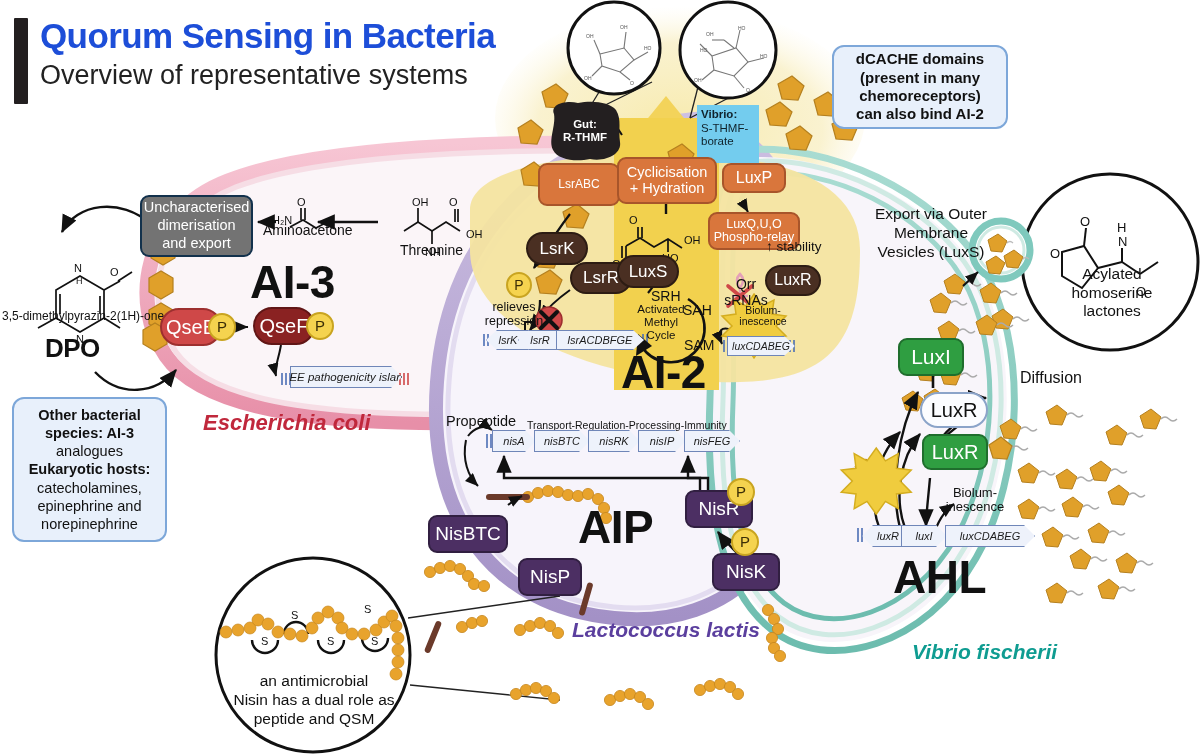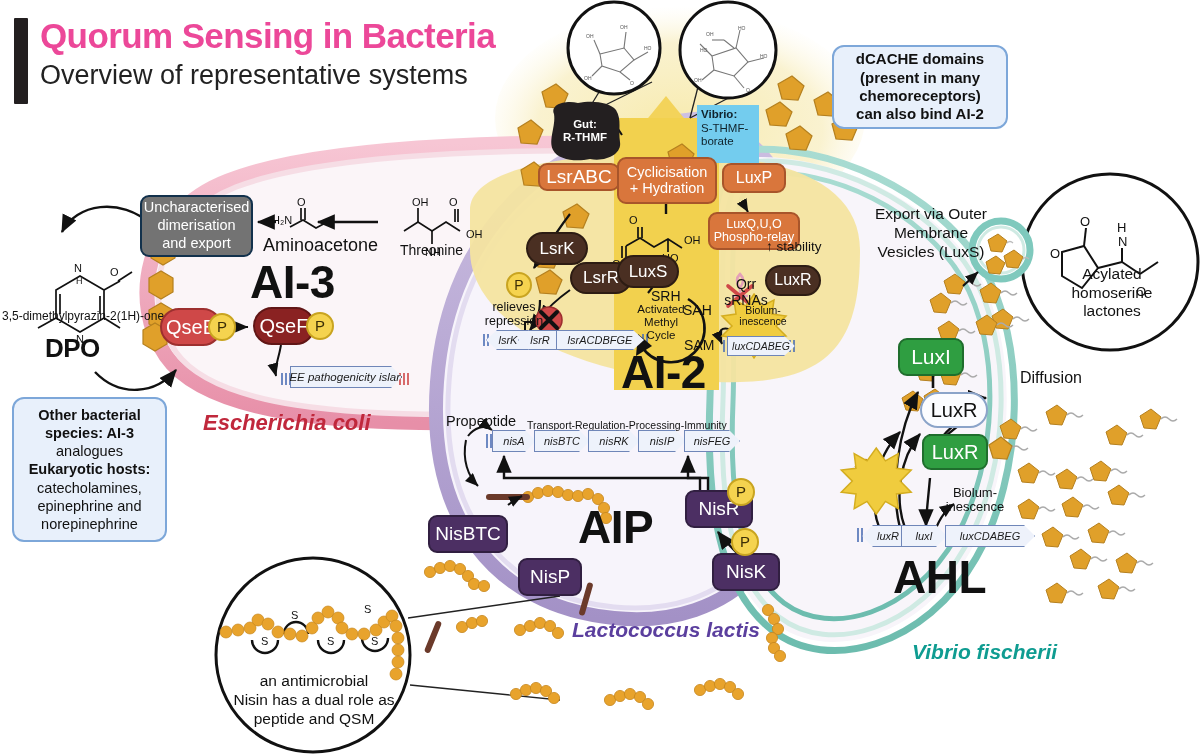--- a/index.html
+++ b/index.html
@@ -5,21 +5,21 @@
   html,body{margin:0;padding:0;background:#fff;}
   body{width:1200px;height:754px;position:relative;overflow:hidden;
        font-family:"Liberation Sans","DejaVu Sans",sans-serif;color:#111;}
   #stage{position:absolute;inset:0;width:1200px;height:754px;}
   .abs{position:absolute;}
   svg.layer{position:absolute;left:0;top:0;width:1200px;height:754px;overflow:visible;}
 
   
   #title-block{left:14px;top:16px;width:500px;}
   #title-bar{position:absolute;left:0;top:2px;width:14px;height:86px;background:#231f20;border-radius:1px;}
-  #title-main{position:absolute;left:26px;top:0px;font-size:35px;font-weight:bold;letter-spacing:-0.6px;color:#ec4899;white-space:nowrap;}
+  #title-main{position:absolute;left:26px;top:0px;font-size:35px;font-weight:bold;letter-spacing:-0.6px;color:#1d4ed8;white-space:nowrap;}
   #title-sub{position:absolute;left:26px;top:44px;font-size:27px;font-weight:normal;color:#222;white-space:nowrap;}
 
   
   .callout{position:absolute;box-sizing:border-box;border-radius:12px;
            display:flex;align-items:center;justify-content:center;text-align:center;}
   .callout-blue{background:#e8f0fb;border:2px solid #7da7d9;color:#111;}
   .callout-navy{background:#737373;border:2px solid #12314c;color:#fff;border-radius:9px;}
 
   
   .pill{position:absolute;box-sizing:border-box;display:flex;align-items:center;justify-content:center;
@@ -644,30 +644,30 @@
 
   <div class="bigname" style="left:250px;top:255px;font-size:46px;">AI-3</div>
   <div class="bigname" style="left:621px;top:345px;font-size:46px;">AI-2</div>
   <div class="bigname" style="left:578px;top:500px;font-size:46px;">AIP</div>
   <div class="bigname" style="left:893px;top:550px;font-size:46px;">AHL</div>
   <div class="bigname" style="left:45px;top:333px;font-size:26px;text-align:right;">DPO</div>
 
   <div class="lbl" style="left:2px;top:310px;font-size:12px;">
     <span>3,5-dimethylpyrazin-2(1H)-one</span>
   </div>
-  <div class="lbl" style="left:263px;top:235px;font-size:18px;">Aminoacetone</div>
+  <div class="lbl" style="left:263px;top:222px;font-size:14px;">Aminoacetone</div>
   <div class="lbl" style="left:400px;top:242px;font-size:14px;">Threonine</div>
   <div class="lbl" style="left:645px;top:263px;font-size:16px;">DPD</div>
 
   <div class="pill p-red" style="left:160px;top:308px;width:62px;height:38px;font-size:20px;">QseE</div>
   <div class="pill p-phos" style="left:208px;top:313px;width:28px;height:28px;font-size:15px;">P</div>
   <div class="pill p-darkred" style="left:253px;top:307px;width:62px;height:38px;font-size:20px;">QseF</div>
   <div class="pill p-phos" style="left:306px;top:312px;width:28px;height:28px;font-size:15px;">P</div>
 
-  <div class="pill p-orange rect" style="left:538px;top:163px;width:82px;height:28px;font-size:19px;">LsrABC</div>
+  <div class="pill p-orange rect" style="left:538px;top:163px;width:82px;height:43px;font-size:12px;">LsrABC</div>
   <div class="pill p-brown" style="left:526px;top:232px;width:62px;height:33px;font-size:17px;">LsrK</div>
   <div class="pill p-phos" style="left:506px;top:272px;width:26px;height:26px;font-size:14px;">P</div>
   <div class="pill p-brown" style="left:570px;top:262px;width:62px;height:32px;font-size:17px;">LsrR</div>
   <div class="pill p-brown" style="left:617px;top:255px;width:62px;height:33px;font-size:17px;">LuxS</div>
 
   <div class="pill p-orange rect" style="left:617px;top:157px;width:100px;height:47px;font-size:14.5px;flex-direction:column;">
     <div>Cyclicisation</div>
     <div>+ Hydration</div>
   </div>
 

